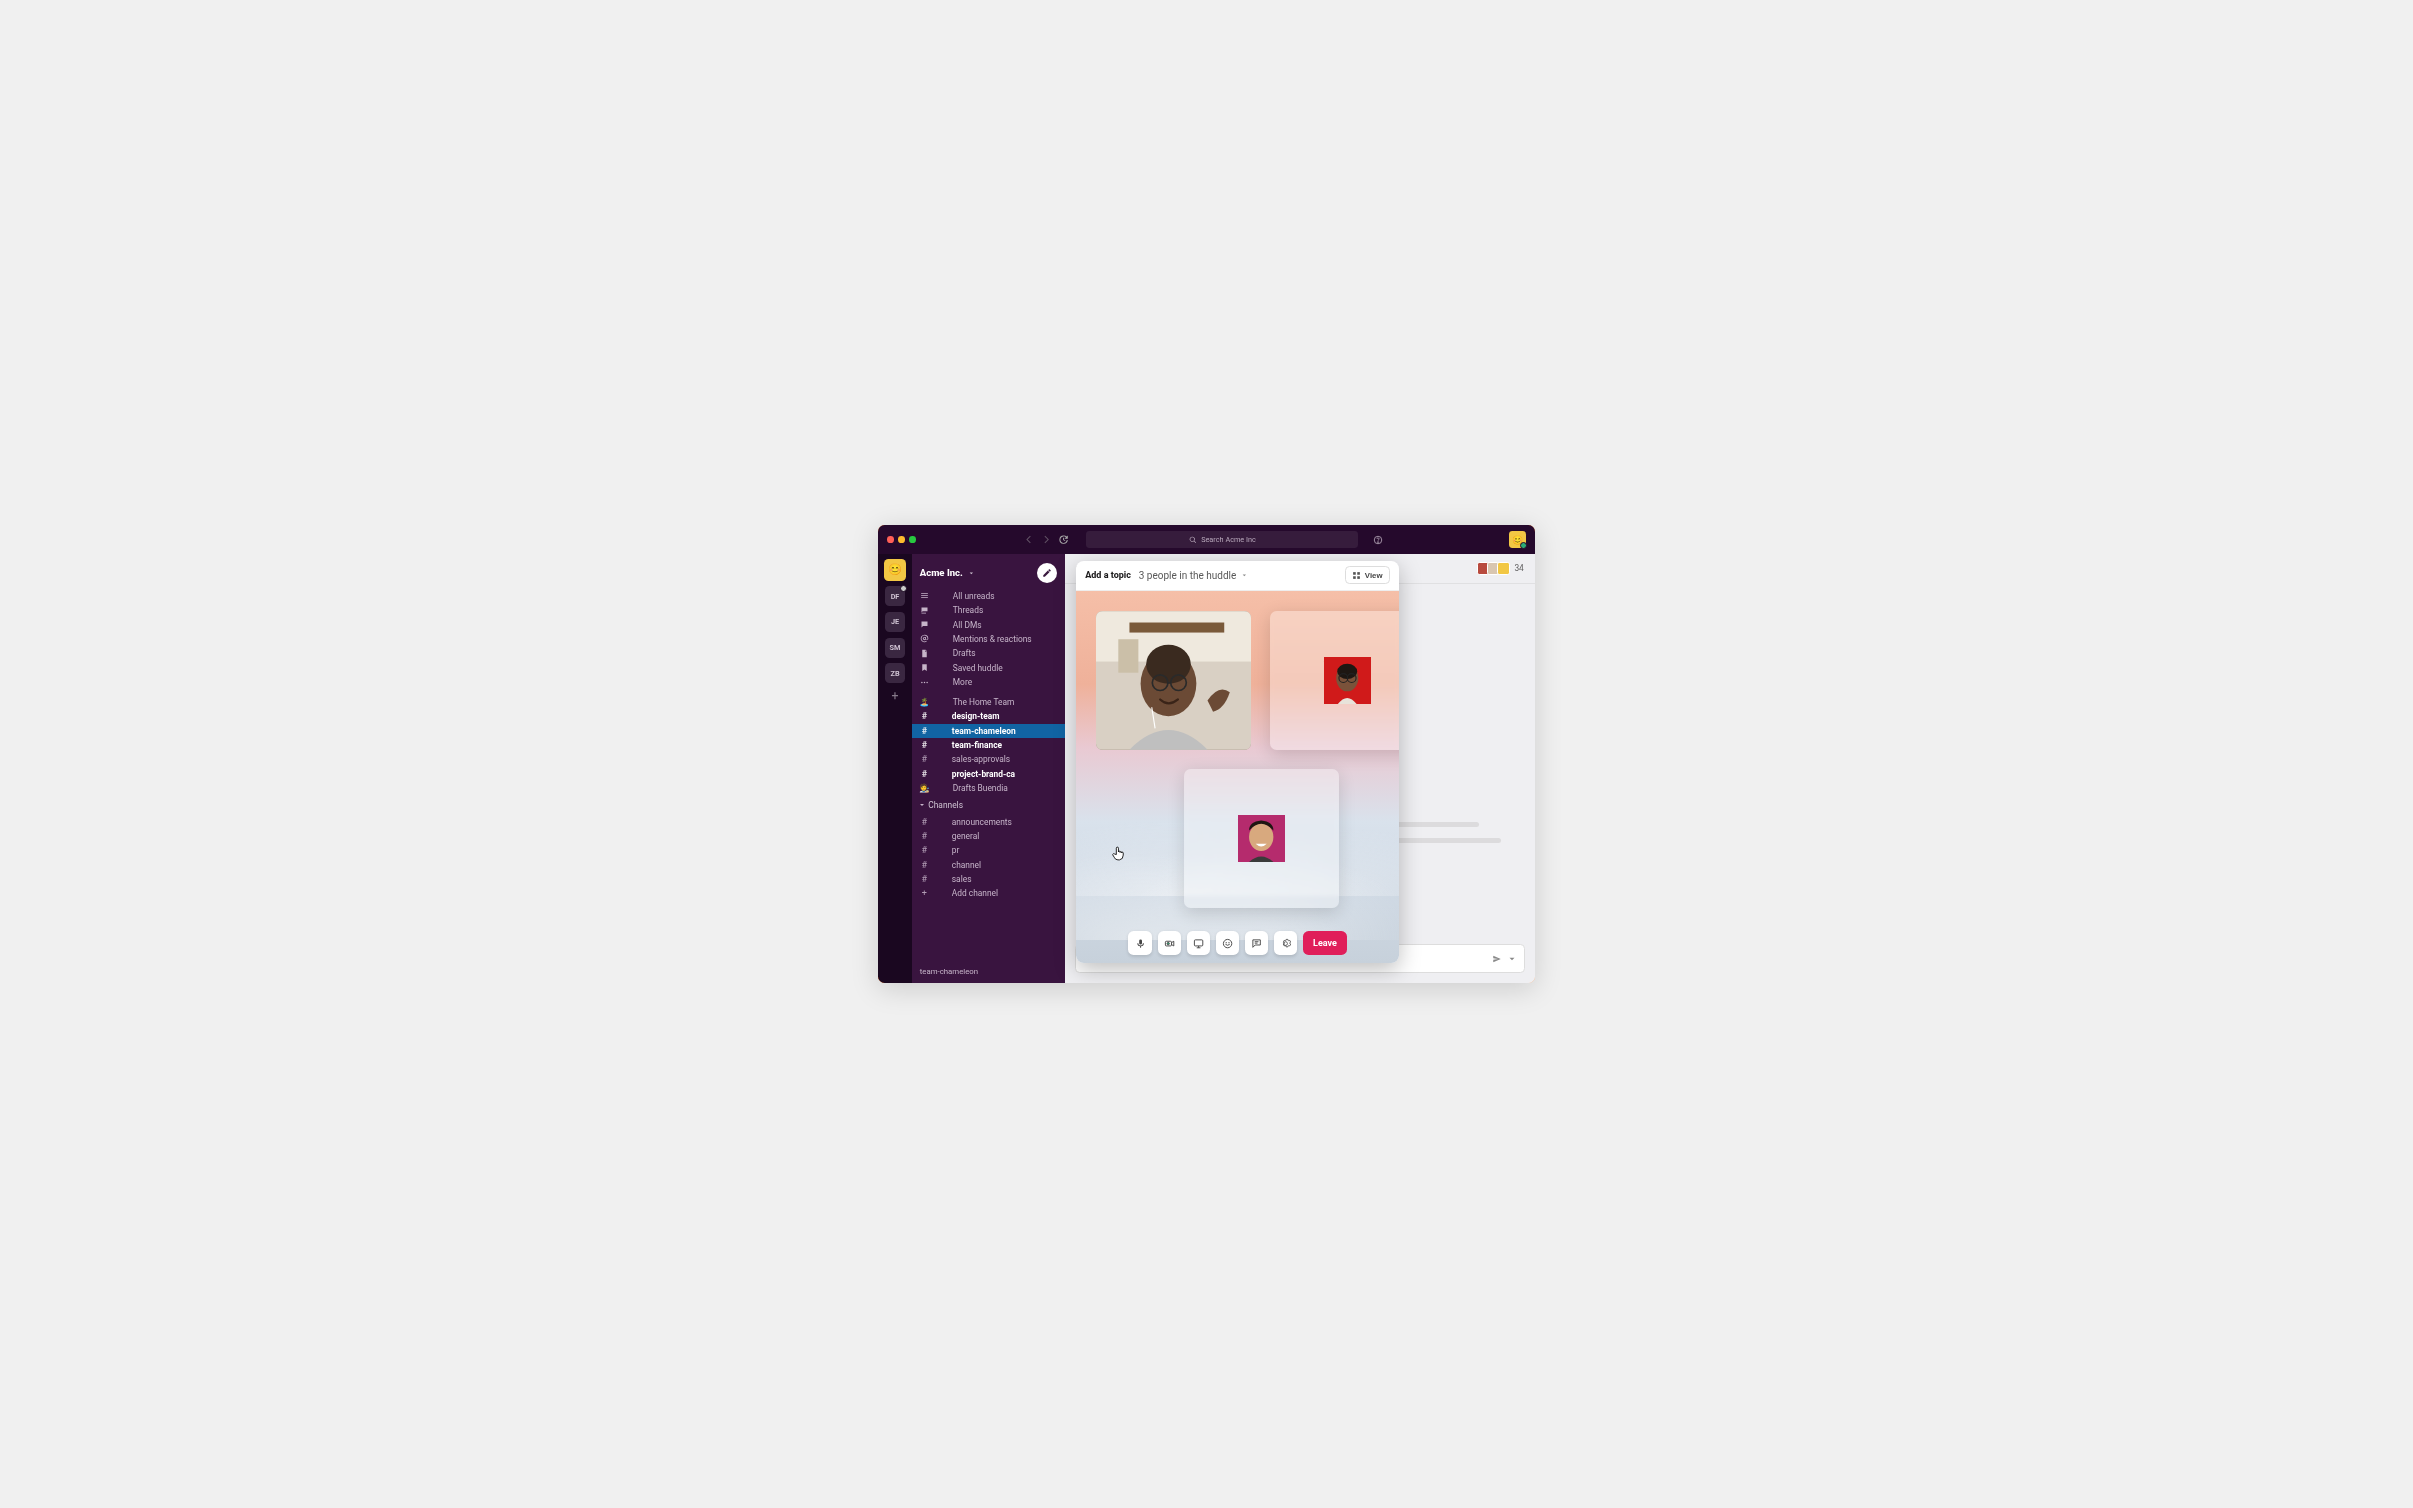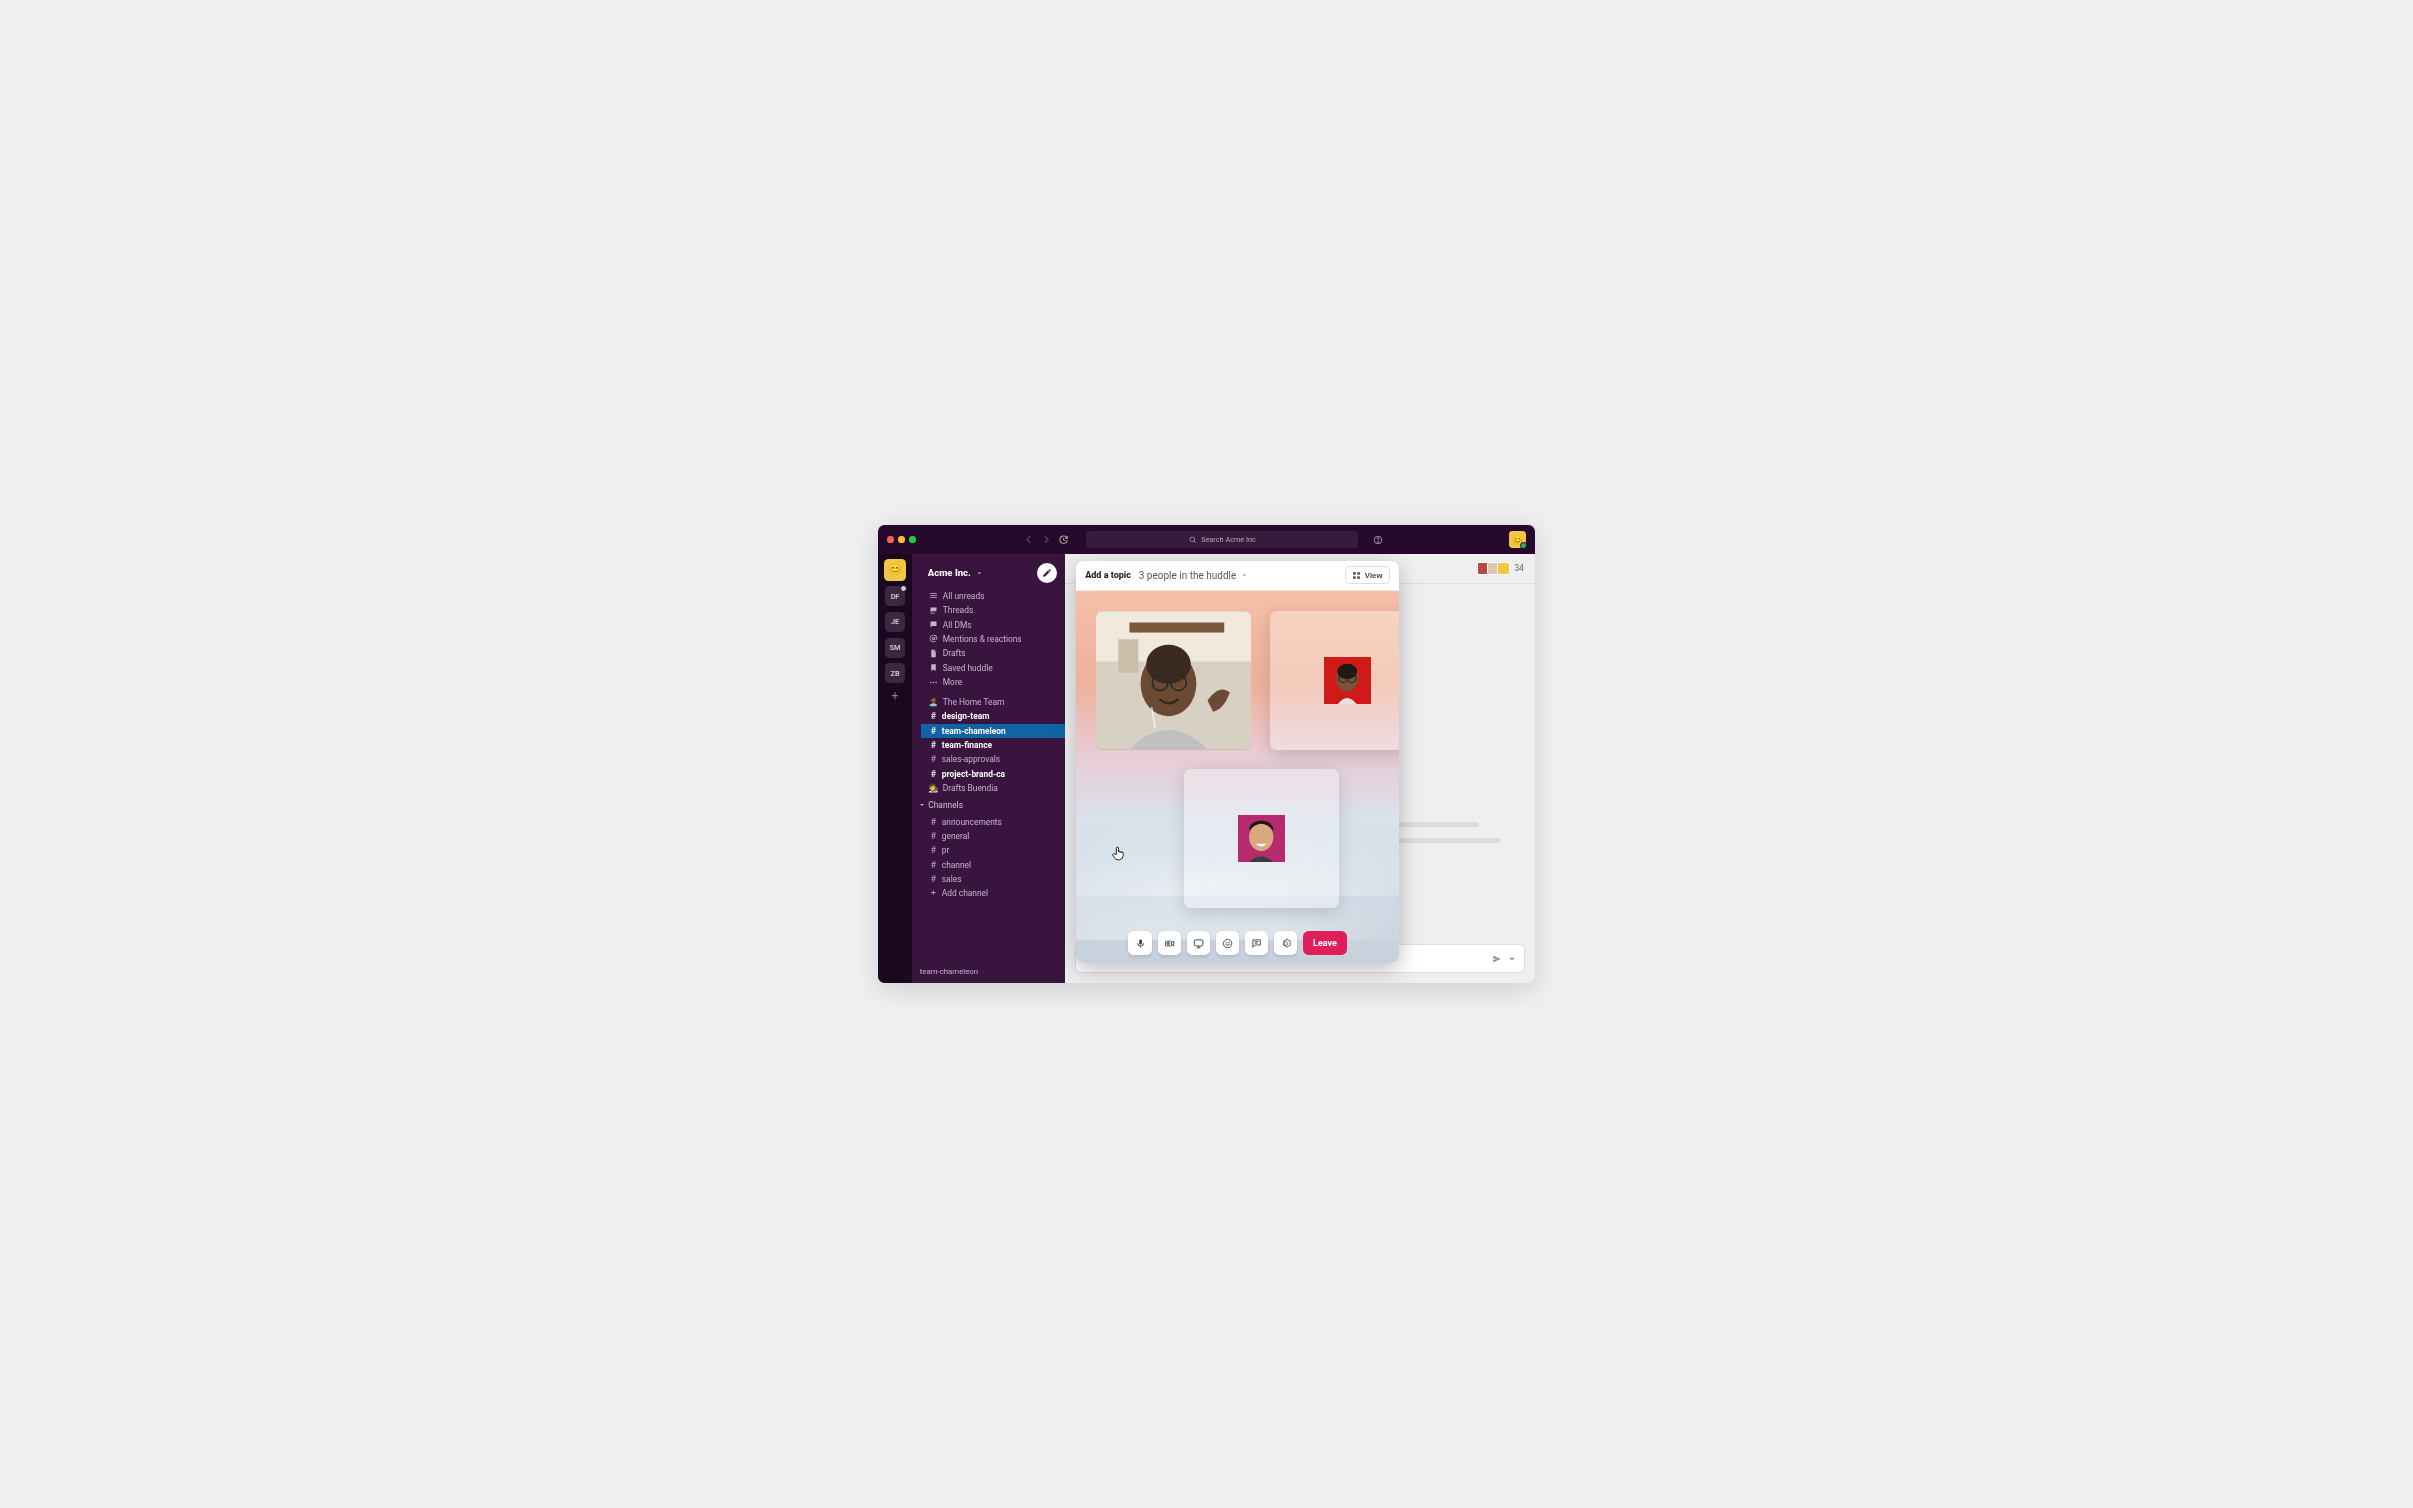--- a/index.html
+++ b/index.html
@@ -17,25 +17,25 @@
 .help-btn { margin-left: 9px; color: #b8a8bb; width: 10px; height: 10px; }
 .avatar-small { margin-left: auto; width: 17px; height: 17px; border-radius: 3.4px; background: #f2c744; position: relative; display:flex;align-items:center;justify-content:center;font-weight:700;color:#5a3a00;}
 .avatar-small::after{content:'';position:absolute;right:-1.1px;bottom:-1.1px;width:5.6px;height:5.6px;border-radius:50%;background:#2bac76;border:1.1px solid #25092c;}
 .body { flex: 1; display: flex; overflow: hidden; }
 .rail { width: 34px; background: #1a0720; display: flex; flex-direction: column; align-items: center; padding-top: 4.5px; gap: 5.6px; }
 .rail-workspace { width: 22.3px; height: 22.3px; border-radius: 4.5px; background:#f2c744;display:flex;align-items:center;justify-content:center;font-size:11.2px;}
 .rail-item { width: 20px; height: 20px; border-radius: 4.5px; background: #3a2741; color:#cfc3d2; display:flex;align-items:center;justify-content:center;font-size:7.3px;font-weight:700;position:relative;}
 .rail-item.has-dot::after{content:'';position:absolute;top:-1.7px;right:-1.7px;width:5px;height:5px;border-radius:50%;background:#ccc;border:1.1px solid #1a0720;}
 .rail-plus { color:#867a8a;font-size:12.3px;}
 .sidebar { width: 153px; background: #39143f; color: #cfc3d2; display:flex;flex-direction:column; padding-top:3.4px;}
-.workspace-header{display:flex;align-items:center;padding:5.6px 7.8px;gap:3.4px;position:relative;margin-left:8px;}
+.workspace-header{display:flex;align-items:center;padding:5.6px 7.8px;gap:3.4px;position:relative;}
 .workspace-name{color:#fff;font-weight:800;font-size:9.5px;}
 .compose-btn{margin-left:auto;width:20px;height:20px;border-radius:50%;background:#fff;display:flex;align-items:center;justify-content:center;}
 .compose-btn svg{width:10px;height:10px;fill:#3a1a3f;}
-.sb-item{display:flex;align-items:center;gap:4px;padding:2.2px 7.8px;font-size:8.4px;cursor:pointer;color:#c6b4c9;margin-left:9px;}
+.sb-item{display:flex;align-items:center;gap:23px;padding:2.2px 7.8px;font-size:8.4px;cursor:pointer;color:#c6b4c9;}
 .sb-item.bold{font-weight:700;color:#fff;}
 .sb-item.selected{background:#1164A3;color:#fff;}
 .sb-item .sb-icon{width:10px;height:10px;display:flex;align-items:center;justify-content:center;}
 .sb-item .sb-icon svg{width:9px;height:9px;fill:#c6b4c9;}
 .sb-section{padding:4.5px 7.8px;font-size:8.4px;display:flex;align-items:center;gap:4.5px;}
 .divider-space{height:5.6px;}
 .hash{opacity:.85;font-size:9px;display:inline-block;width:9px;text-align:center;}
 .sb-footer{margin-top:auto;padding:6.7px 7.8px;color:#c6b4c9;font-size:7.8px;}
 .main { flex:1; background:#fff; position:relative; display:flex;flex-direction:column;}
 .main-overlay{position:absolute;inset:0;background:rgba(235,235,238,.78);z-index:5;}

